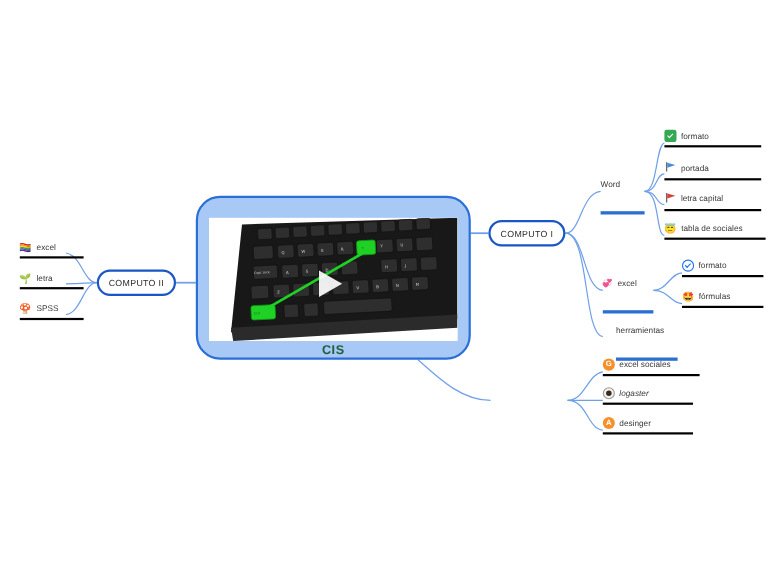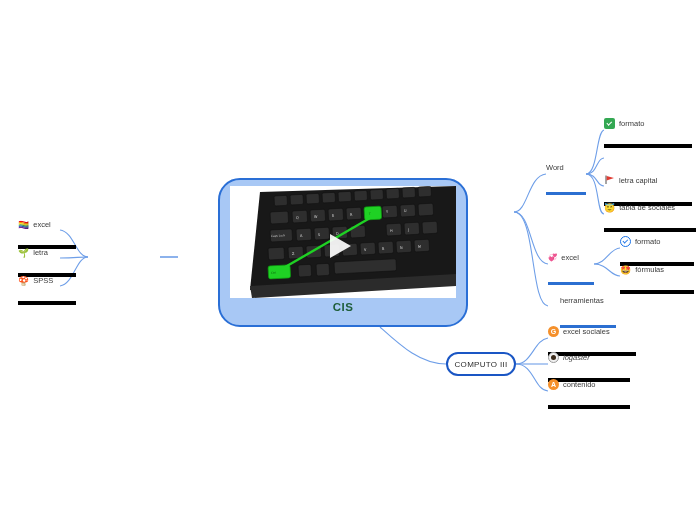--- a/index.html
+++ b/index.html
@@ -35,23 +35,22 @@
     top: 178px;
     width: 250px;
     height: 149px;
     background: #a8c8f5;
     border: 2px solid #2a6fd6;
     border-radius: 22px;
     box-sizing: border-box;
     display: flex;
     flex-direction: column;
     align-items: center;
-    justify-content: flex-start;
+    justify-content: flex-end;
     padding-top: 6px;
-    margin-left: 40px;
   }
   .kbd-wrap {
     width: 226px;
     height: 112px;
     background: #ffffff;
     position: relative;
     overflow: hidden;
   }
   .kbd-img {
     position: absolute;
@@ -86,22 +85,22 @@
   #node-computo1 { left: 444px; top: 200px; width: 70px; height: 24px; }
   #node-computo3 { left: 446px; top: 352px; width: 70px; height: 24px; }
 
   
   .leaf {
     position: absolute;
     box-sizing: border-box;
     display: flex;
     align-items: center;
     gap: 4px;
-    padding-bottom: 15px;
-    border-bottom: 4px solid #000000;
+    padding-bottom: 3px;
+    border-bottom: 2px solid #000000;
     font-size: 7.5px;
     color: #3a3a3a;
     white-space: nowrap;
     line-height: 11px;
   }
   .leaf .lbl { display: inline-block; }
   .leaf .ic {
     font-size: 9px;
     line-height: 10px;
     display: inline-block;
@@ -334,22 +333,25 @@
         </g>
 
         <g>
           <path d="M100 48 L121 60 L100 72 Z" fill="#ffffff" opacity="0.92"></path>
         </g>
       </svg>
     </div>
     <div class="center-caption">CIS</div>
   </div>
 
-  <div class="pill" id="node-computo3">
-    <span>COMPUTO III</span>
+  <div class="pill" id="node-computo2">
+    <span>COMPUTO II</span>
+  </div>
+  <div class="pill" id="node-computo1">
+    <span>COMPUTO I</span>
   </div>
 
   <div class="leaf" id="leaf-excel-l">
     <span class="ic">🏳️‍🌈</span>
     <span class="lbl">excel</span>
   </div>
   <div class="leaf" id="leaf-power">
     <span class="ic">🌱</span>
     <span class="lbl">letra</span>
   </div>
@@ -358,20 +360,29 @@
     <span class="lbl">SPSS</span>
   </div>
 
   <div class="branch-label" id="branch-word">
     <span class="lbl">Word</span>
   </div>
 
   <div class="leaf" id="leaf-formato-w">
     <span class="green-check"></span>
     <span class="lbl">formato</span>
+  </div>
+  <div class="leaf" id="leaf-portada">
+    <span class="ic">
+      <svg width="11" height="11" viewBox="0 0 11 11" xmlns="http://www.w3.org/2000/svg">
+        <line x1="2" y1="1.5" x2="2" y2="10" stroke="#6b6b6b" stroke-width="1.2"></line>
+        <path d="M2.6 2 L10 4 L2.6 6.4 Z" fill="#3f8fe0"></path>
+      </svg>
+    </span>
+    <span class="lbl">portada</span>
   </div>
   <div class="leaf" id="leaf-letra">
     <span class="ic">
       <svg width="11" height="11" viewBox="0 0 11 11" xmlns="http://www.w3.org/2000/svg">
         <line x1="2" y1="1.5" x2="2" y2="10" stroke="#6b6b6b" stroke-width="1.2"></line>
         <path d="M2.6 2 L10 4 L2.6 6.4 Z" fill="#e03b32"></path>
       </svg>
     </span>
     <span class="lbl">letra capital</span>
   </div>
@@ -400,16 +411,16 @@
   <div class="leaf" id="leaf-redes">
     <span class="badge-circle">G</span>
     <span class="lbl">excel sociales</span>
   </div>
   <div class="leaf" id="leaf-logaster">
     <span class="radio-icon"></span>
     <span class="lbl">logaster</span>
   </div>
   <div class="leaf" id="leaf-desinger">
     <span class="badge-circle">A</span>
-    <span class="lbl">contenido</span>
+    <span class="lbl">desinger</span>
   </div>
 
 </div>
 
 </body></html>

